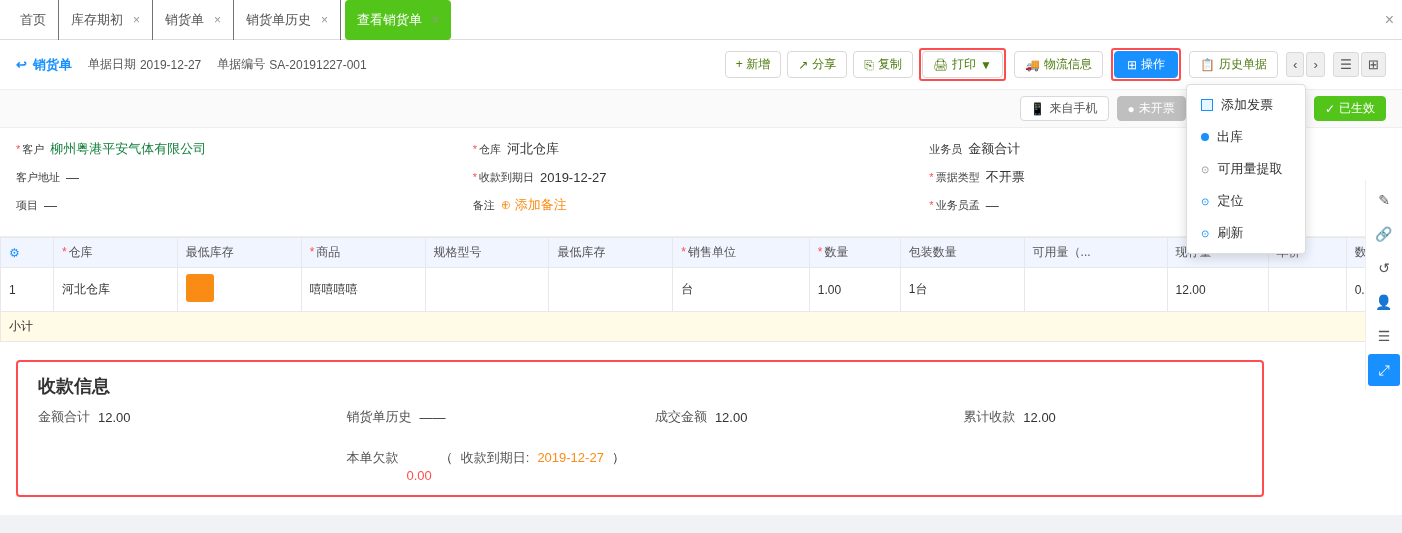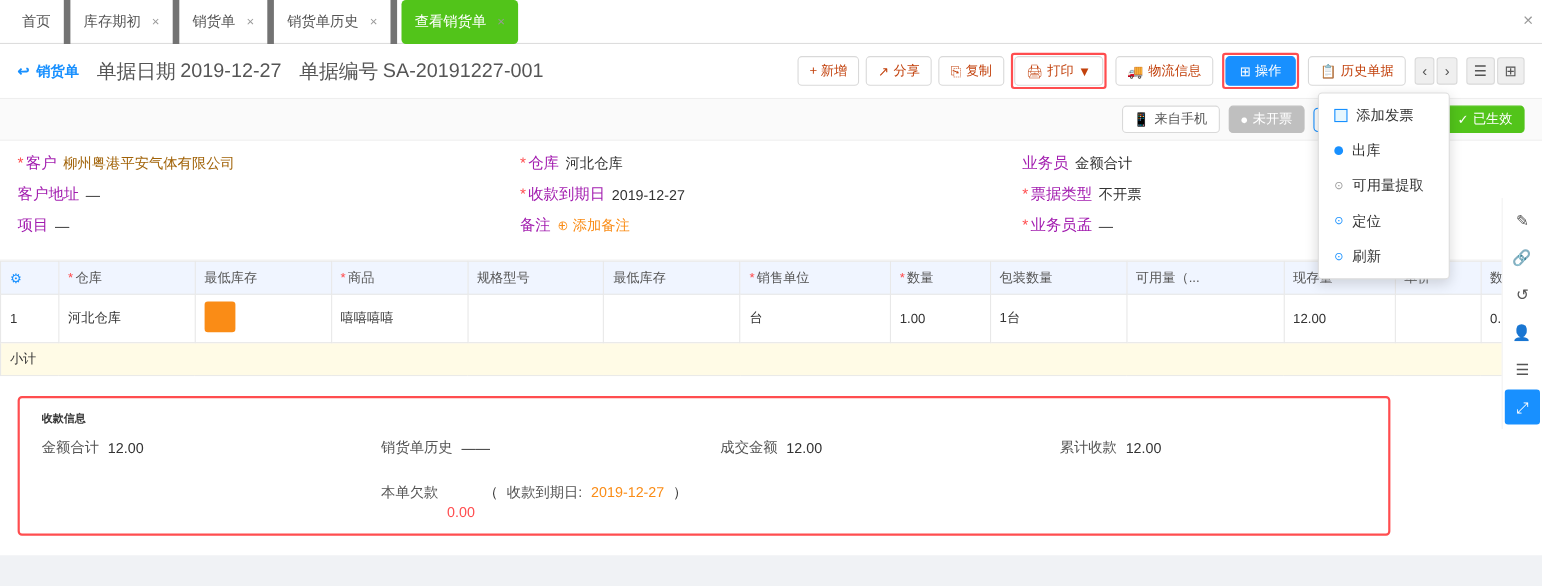--- a/index.html
+++ b/index.html
@@ -7,51 +7,51 @@
     
     
     .tab-bar {
       display: flex; align-items: center; background: #fff;
       border-bottom: 1px solid #ddd; padding: 0 8px;
       height: 40px; position: relative;
     }
     .tab-item {
       display: flex; align-items: center; padding: 4px 12px;
       height: 40px; cursor: pointer; color: #555; font-size: 13px;
-      border-right: 6px solid #737373; gap: 4px;
+      border-right: 1px solid #737373; gap: 4px;
     }
     .tab-item:first-child { color: #555; }
     .tab-item.highlight { background: #52c41a; color: #fff; border-radius: 4px; margin: 0 4px; padding: 0 12px; border: none; justify-content: flex-end; }
     .tab-close { margin-left: 6px; color: #999; font-size: 12px; }
     .close-btn {
       position: absolute; right: 8px; top: 50%; transform: translateY(-50%);
       font-size: 16px; cursor: pointer; color: #999;
     }
 
     
     .main-content { background: #fff; margin: 0; }
 
     
     .doc-header {
       display: flex; align-items: center; padding: 8px 16px;
       border-bottom: 1px solid #eee; gap: 16px; background: #fff;
     }
     .doc-title { display: flex; align-items: center; gap: 6px; color: #1890ff; font-weight: bold; }
-    .doc-meta { display: flex; align-items: center; gap: 16px; color: #555; font-size: 18px; }
+    .doc-meta { display: flex; align-items: center; gap: 16px; color: #555; font-size: 12px; }
     .doc-meta-item { display: flex; align-items: center; gap: 4px; }
     
     
     .toolbar {
       display: flex; align-items: center; gap: 8px; margin-left: auto;
       position: relative;
     }
     .toolbar-btn {
       display: flex; align-items: center; gap: 4px; padding: 4px 10px;
       border: 1px solid #d9d9d9; border-radius: 4px; cursor: pointer;
-      background: #fff; font-size: 12px; color: #c2410c;
+      background: #fff; font-size: 12px; color: #4d7c0f;
     }
     .nav-arrows { display: flex; gap: 2px; }
     .nav-arrow { padding: 4px 6px; border: 1px solid #d9d9d9; border-radius: 3px; cursor: pointer; color: #555; }
     .view-icons { display: flex; gap: 2px; }
     .view-icon { padding: 4px 6px; border: 1px solid #d9d9d9; border-radius: 3px; cursor: pointer; color: #555; }
 
     
     .sec-toolbar {
       display: flex; align-items: center; justify-content: flex-end;
       padding: 6px 16px; background: #fafafa; border-bottom: 1px solid #eee; gap: 8px;
@@ -62,55 +62,55 @@
       background: #fff; font-size: 12px; color: #555;
     }
     .sec-btn.gray { background: #bfbfbf; color: #fff; border-color: #bfbfbf; }
     .sec-btn.green { background: #52c41a; color: #fff; border-color: #52c41a; }
     .sec-btn.blue-outline { border-color: #1890ff; color: #1890ff; }
 
     
     .form-section { padding: 12px 16px; background: #fff; border-bottom: 1px solid #eee; }
     .form-row { display: flex; align-items: center; margin-bottom: 10px; gap: 0; }
     .form-field { display: flex; align-items: center; flex: 1; gap: 6px; }
-    .form-label { color: #a21caf; white-space: nowrap; font-size: 14px; }
+    .form-label { color: #404040; white-space: nowrap; font-size: 11px; }
     .form-label.required::before { content: '*'; color: #ff4d4f; margin-right: 2px; }
     .form-value { color: #333; font-size: 13px; }
-    .form-value.link { color: #a16207; cursor: pointer; }
+    .form-value.link { color: #15803d; cursor: pointer; }
     .add-note { color: #fa8c16; cursor: pointer; font-size: 13px; }
 
     
     .table-container { overflow-x: auto; }
     table { width: 100%; border-collapse: collapse; font-size: 12px; }
     th {
       background: #f0f5ff; border: 1px solid #e8e8e8; padding: 6px 8px;
       text-align: left; font-weight: normal; white-space: nowrap; color: #555;
     }
     th.required::before { content: '*'; color: #ff4d4f; margin-right: 2px; }
     td { border: 1px solid #e8e8e8; padding: 6px 8px; white-space: nowrap; }
     tr.subtotal td { background: #fffbe6; }
     .gear-icon { color: #1890ff; }
     .product-img { width: 28px; height: 28px; background: #fa8c16; border-radius: 3px; display: inline-block; }
 
     
     .payment-box {
       border: 2px solid #ff4d4f; border-radius: 4px; padding: 12px 20px;
       margin: 10px 16px; display: inline-block; min-width: 520px; background: #fff;
     }
-    .payment-title { font-weight: bold; margin-bottom: 10px; font-size: 10px; }
+    .payment-title { font-weight: bold; margin-bottom: 10px; font-size: 18px; }
     .payment-grid { display: grid; grid-template-columns: 1fr 1fr 1fr 1fr; gap: 6px 30px; }
     .payment-row { display: flex; align-items: center; gap: 8px; }
     .payment-label { color: #555; }
     .payment-val { color: #333; }
     .payment-val.red { color: #ff4d4f; margin-top: 36px; }
     .payment-val.orange { color: #fa8c16; }
 
     
     .dropdown-overlay {
-      position: absolute; top: 36px; right: 68px; z-index: 100;
+      position: absolute; top: 36px; right: 80px; z-index: 100;
       background: #fff; border: 1px solid #ddd; border-radius: 4px;
       box-shadow: 0 4px 12px rgba(0,0,0,0.15); min-width: 120px;
       padding: 4px 0;
     }
     .dropdown-item {
       display: flex; align-items: center; gap: 8px; padding: 7px 14px;
       cursor: pointer; font-size: 13px; color: #333;
     }
     .dot { width: 8px; height: 8px; border-radius: 50%; display: inline-block; }
     .dot.blue { background: #1890ff; }

